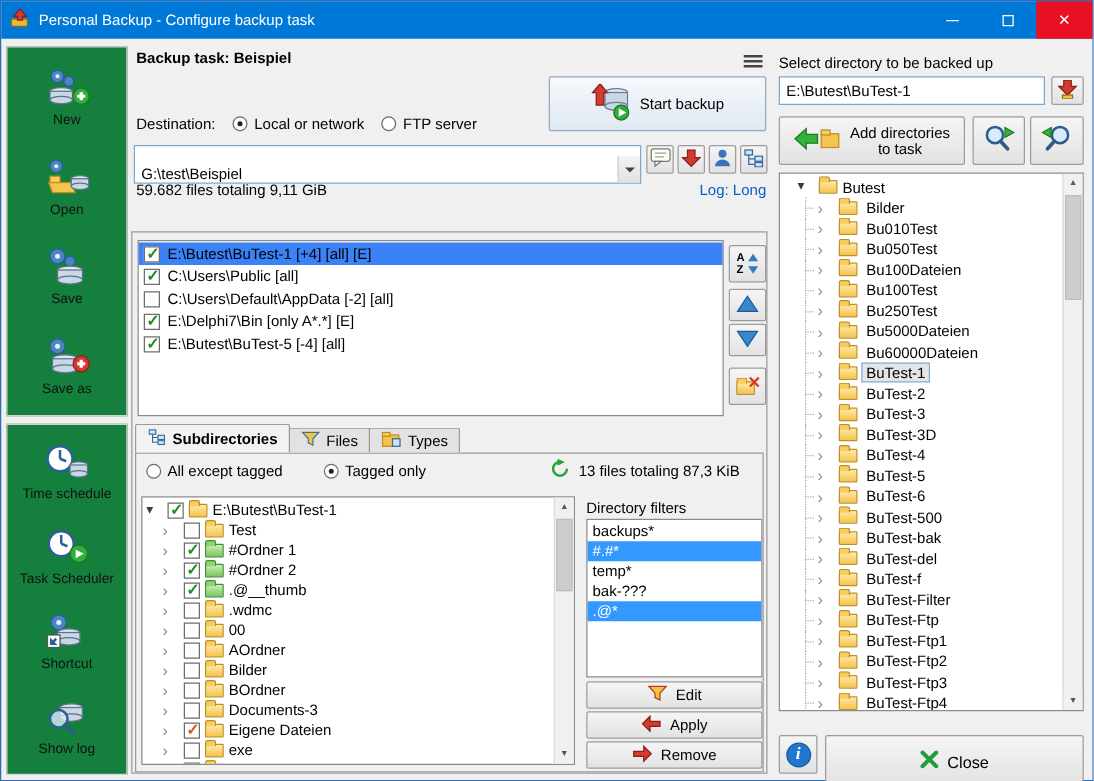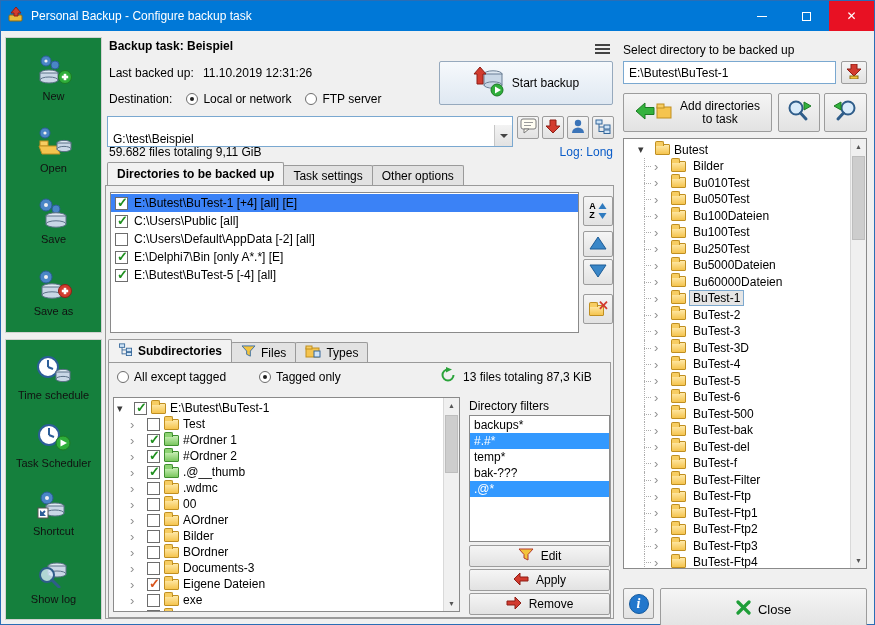--- a/index.html
+++ b/index.html
@@ -239,24 +239,20 @@
       </div>
     </div>
 
     <div class="hdr">Backup task: Beispiel</div>
     <div class="burger" title="menu">
         <div></div>
         <div></div>
         <div></div>
       </div>
 
-    <div class="lastb">
-      <span>Last backed up:</span>
-      <span style="margin-left:6px;">11.10.2019 12:31:26</span>
-    </div>
 
     <div class="destrow">
       <span>Destination:</span>
       <span class="rgrp">
         <span class="radio on"></span>
         <span>Local or network</span>
       </span>
       <span class="rgrp">
         <span class="radio"></span>
         <span>FTP server</span>
@@ -306,31 +302,20 @@
             <rect x="1" y="1" width="6" height="4" fill="#cfe4f7" stroke="#35679a"></rect>
             <rect x="9" y="6" width="6" height="4" fill="#cfe4f7" stroke="#35679a"></rect>
             <rect x="9" y="11" width="6" height="3.5" fill="#cfe4f7" stroke="#35679a"></rect>
             <path d="M4,5 v8 M4,8 h5 M4,12.5 h5" fill="none" stroke="#35679a"></path>
           </svg></span>
     </div>
 
     <div class="filesline">59.682 files totaling 9,11 GiB</div>
     <div class="loglink">Log: Long</div>
 
-    <div class="tabs">
-      <div class="tab active">
-          <span>Directories to be backed up</span>
-        </div>
-      <div class="tab">
-          <span>Task settings</span>
-        </div>
-      <div class="tab">
-          <span>Other options</span>
-        </div>
-    </div>
 
     <div class="mpanel">
 
       <div class="dirlist">
         <div class="dirrow sel">
           <span class="cb check-green"></span>
           <span class="lbl">E:\Butest\BuTest-1 [+4] [all] [E]</span>
         </div>
         <div class="dirrow">
           <span class="cb check-green"></span>

